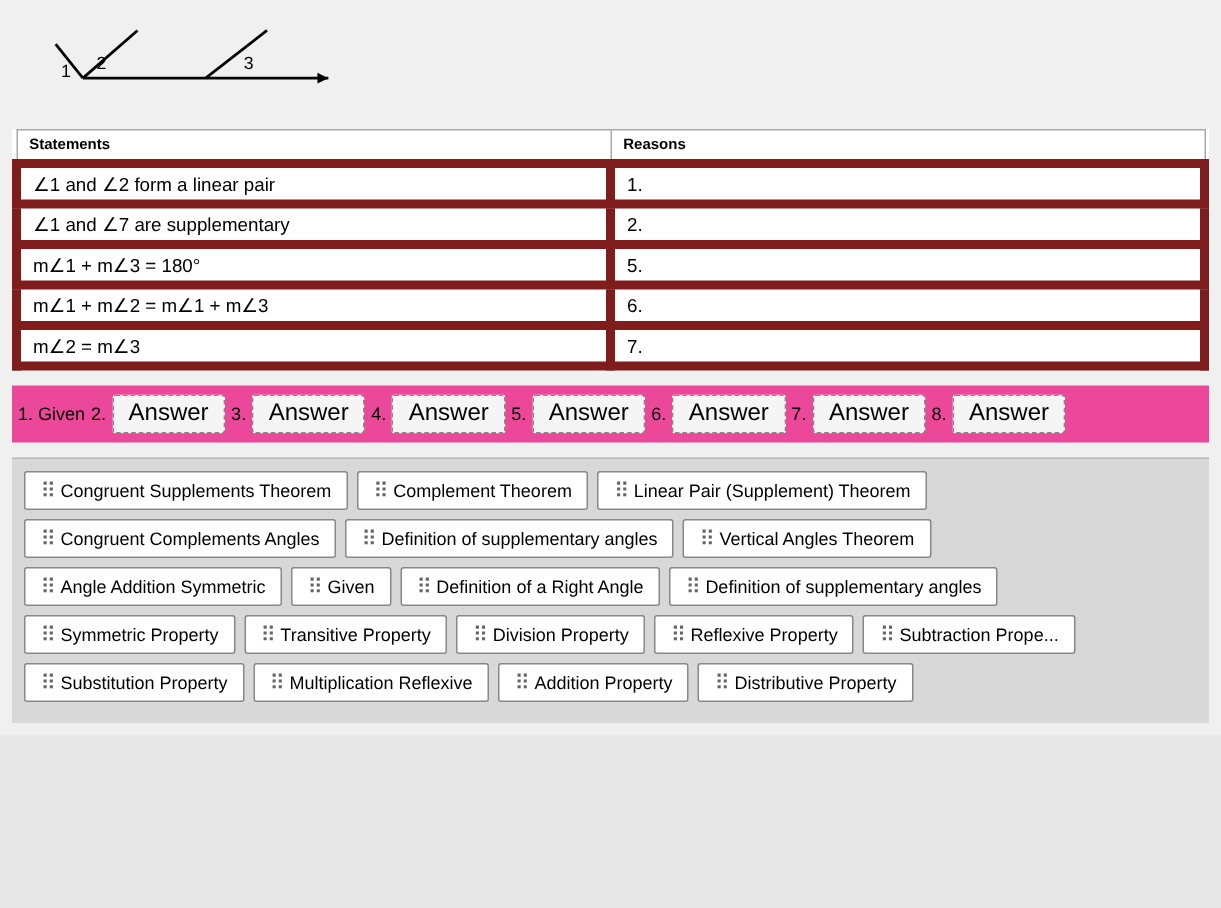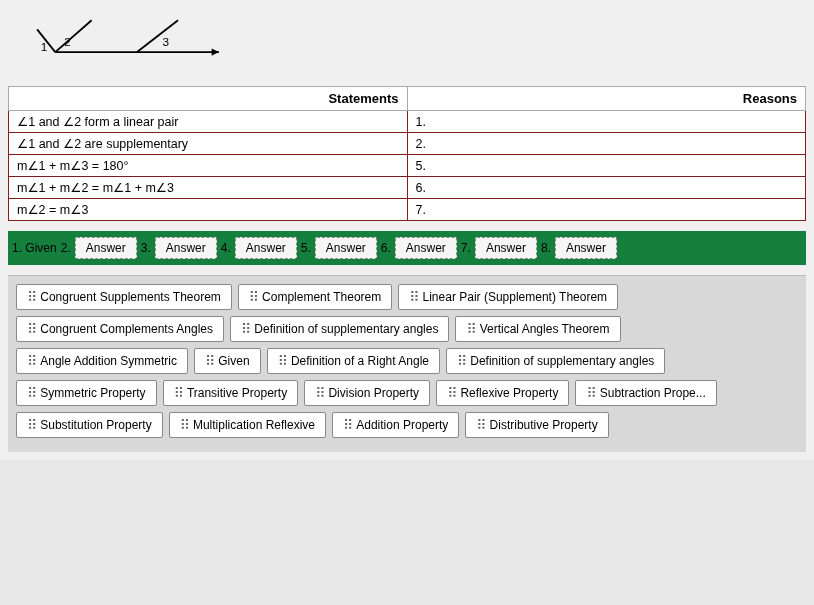--- a/index.html
+++ b/index.html
@@ -35,60 +35,60 @@
     .proof-table {
       width: 100%;
       border-collapse: collapse;
       background: white;
       margin-bottom: 10px;
     }
 
     .proof-table th {
       border: 1px solid #aaa;
       padding: 4px 8px;
-      text-align: right;
+      text-align: left;
       font-weight: bold;
       background: white;
-      font-size: 13px;
+      font-size: 10px;
     }
 
     .proof-table td {
-      border: 1px solid #7f1d1d;
+      border: 6px solid #7f1d1d;
       padding: 3px 8px;
       font-size: 12.5px;
     }
 
     .proof-table td.stmt {
       width: 50%;
     }
 
     .proof-table td.reason {
       width: 50%;
     }
 
     
     .answer-row {
       display: flex;
       flex-wrap: wrap;
       align-items: center;
       gap: 4px;
       margin-bottom: 10px;
       padding: 6px 4px;
-      background: #15803d;
+      background: #ec4899;
     }
 
     .answer-label {
       font-size: 12px;
     }
 
     .answer-box {
       border: 1.5px dashed #888;
       padding: 3px 10px;
       background: #f5f5f5;
-      font-size: 12px;
+      font-size: 16px;
       border-radius: 2px;
       min-width: 60px;
       text-align: right;
     }
 
     
     .tiles-area {
       background: #d8d8d8;
       padding: 8px;
       border-top: 1px solid #bbb;
@@ -151,21 +151,21 @@
         <th class="stmt">Statements</th>
         <th class="reason">Reasons</th>
       </tr>
     </thead>
     <tbody id="proof-tbody">
     <tr>
           <td class="stmt">∠1 and ∠2 form a linear pair</td>
           <td class="reason">1.</td>
         </tr>
         <tr>
-          <td class="stmt">∠1 and ∠2 are supplementary</td>
+          <td class="stmt">∠1 and ∠7 are supplementary</td>
           <td class="reason">2.</td>
         </tr>
         <tr>
           <td class="stmt">m∠1 + m∠3 = 180°</td>
           <td class="reason">5.</td>
         </tr>
         <tr>
           <td class="stmt">m∠1 + m∠2 = m∠1 + m∠3</td>
           <td class="reason">6.</td>
         </tr>

